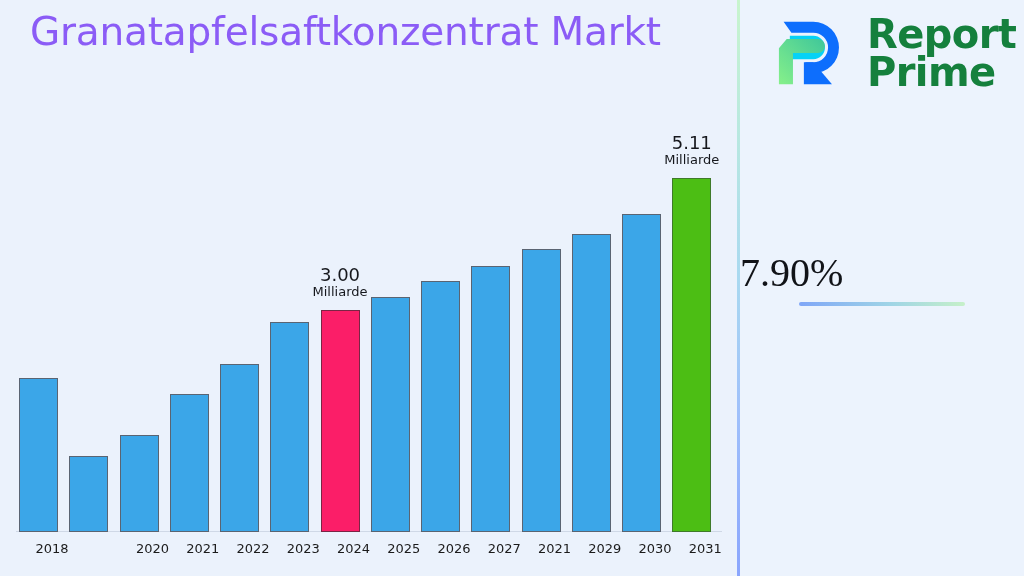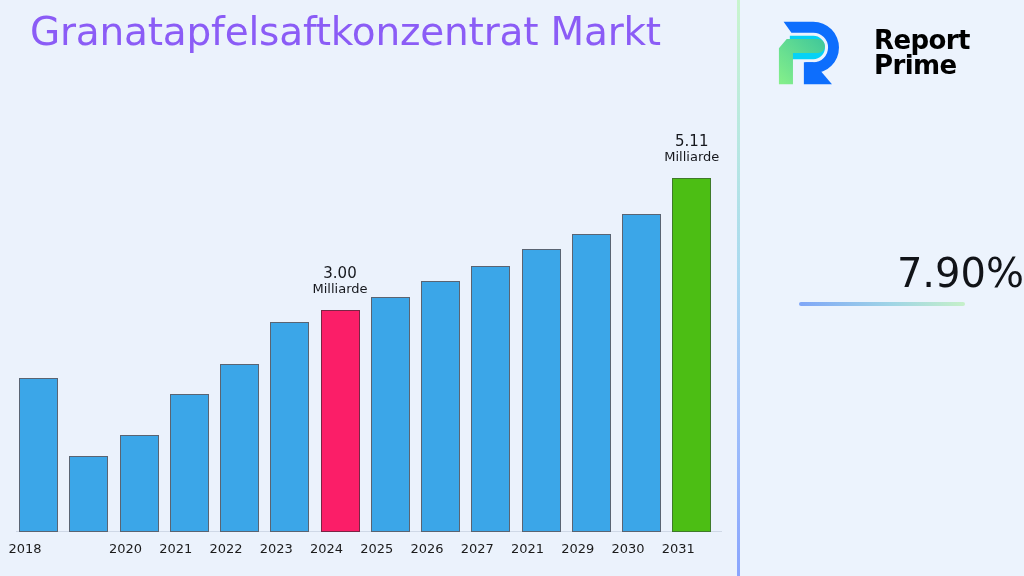--- a/index.html
+++ b/index.html
@@ -69,32 +69,32 @@
   .bar-value {
     position: absolute;
     width: 120px;
     text-align: center;
     color: #16181d;
     line-height: 1.12;
     pointer-events: none;
   }
   .bar-value .v {
     display: block;
-    font-size: 15px;
+    font-size: 18px;
   }
   .bar-value .u {
     display: block;
     font-size: 13px;
   }
 
   .x-label {
     position: absolute;
     top: 541px;
     width: 60px;
-    text-align: left;
+    text-align: right;
     font-size: 13px;
     color: #1b1b1b;
   }
 
   
   #divider {
     position: absolute;
     left: 737px;
     top: 0;
     width: 3px;
@@ -120,35 +120,36 @@
     height: 82px;
     display: flex;
     align-items: center;
   }
   #logo-mark {
     width: 78px;
     height: 72px;
     flex: 0 0 auto;
   }
   #logo-text {
-    margin-left: 28px;
-    font-size: 26px;
+    margin-left: 21px;
+    font-size: 40px;
     font-weight: bold;
-    color: #000000;
+    color: #15803d;
     line-height: 0.95;
     letter-spacing: -0.6px;
   }
   #logo-text .l2 { display: block; }
 
   #cagr-block {
     position: absolute;
     left: 0;
     top: 252px;
     width: 284px;
-    text-align: right;
+    text-align: left;
+    font-family: Liberation Serif, serif;
   }
   #cagr-value {
     font-size: 40px;
     color: #111318;
     font-weight: 400;
     letter-spacing: 0px;
     line-height: 1.05;
   }
   #cagr-rule {
     width: 166px;

